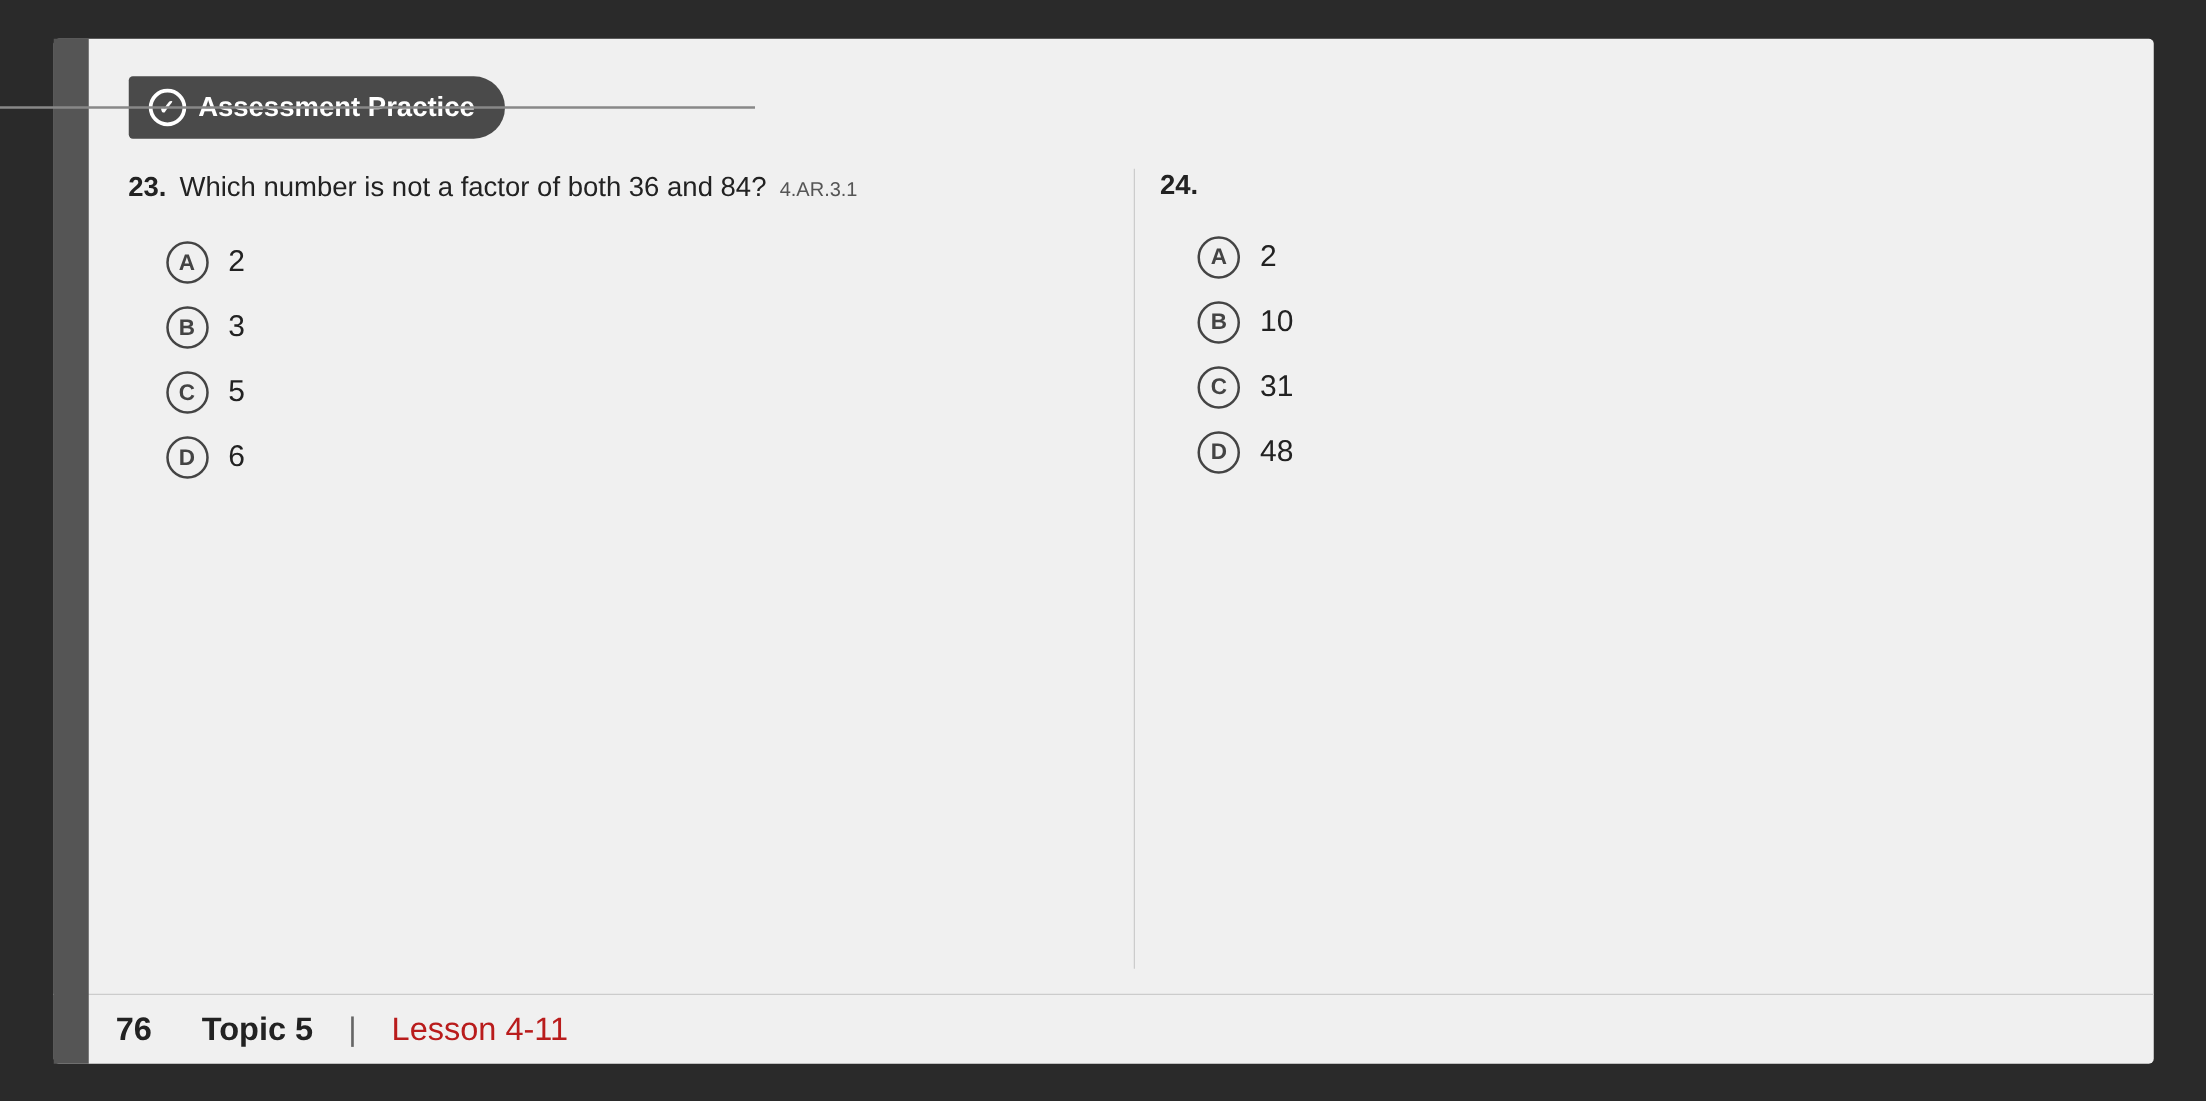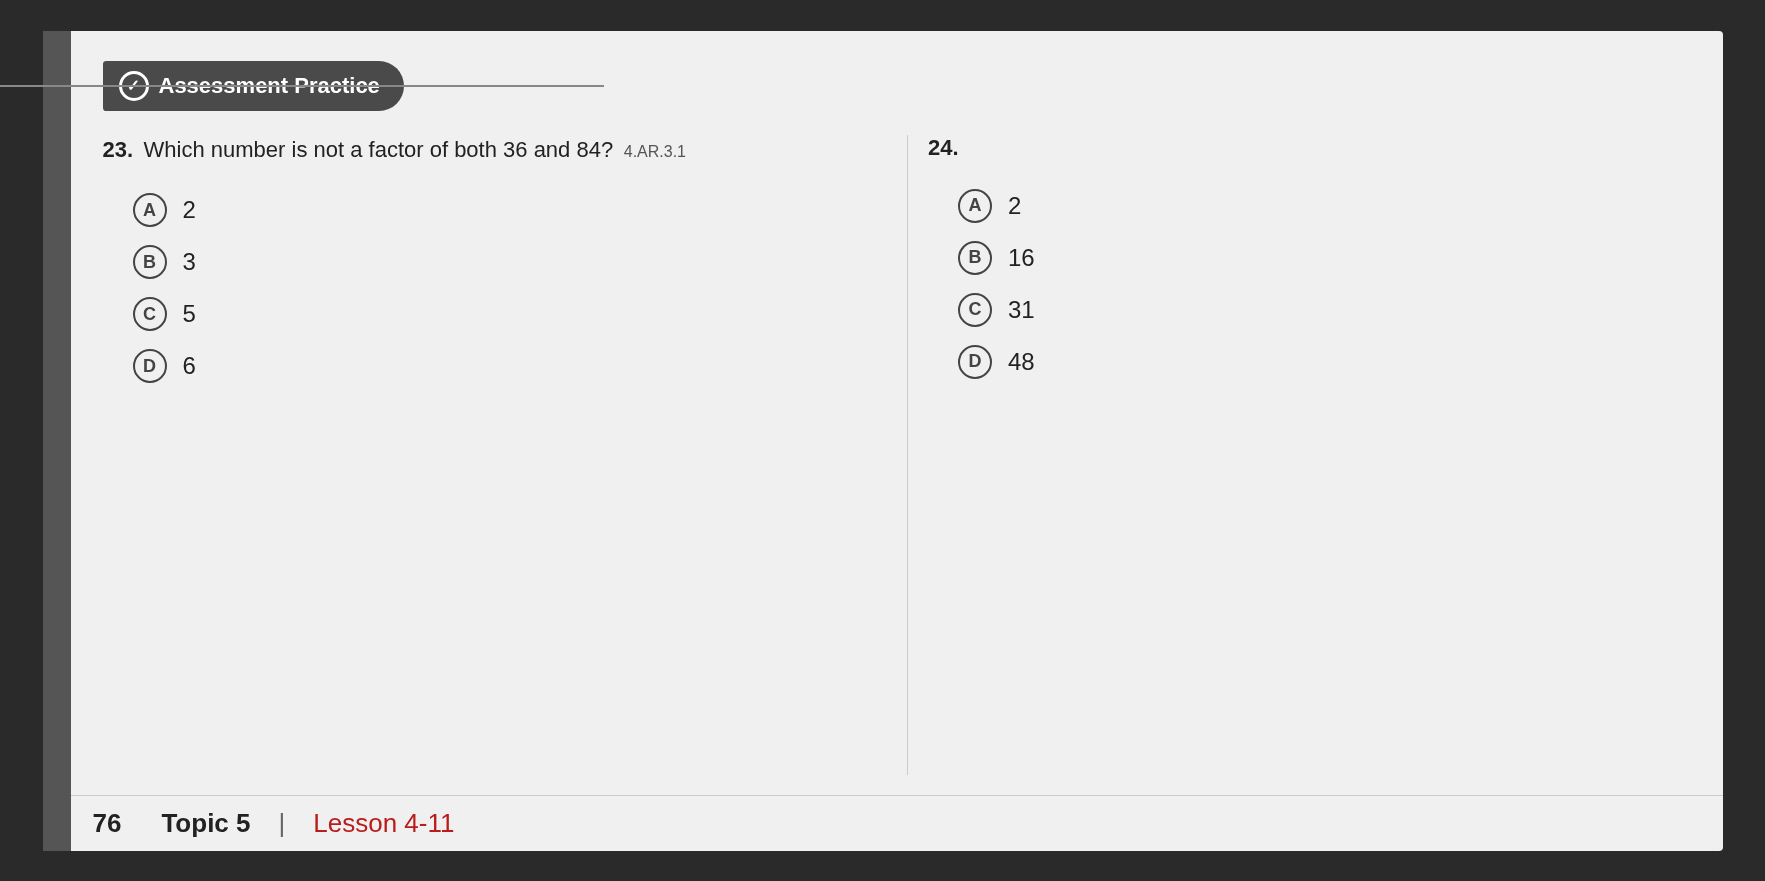--- a/index.html
+++ b/index.html
@@ -260,21 +260,21 @@
         <div class="question-header">
           <span class="q24-number">24.</span>
         </div>
         <ul class="options-list">
           <li class="option-item">
             <div class="option-circle">A</div>
             <span>2</span>
           </li>
           <li class="option-item">
             <div class="option-circle">B</div>
-            <span>16</span>
+            <span>10</span>
           </li>
           <li class="option-item">
             <div class="option-circle">C</div>
             <span>31</span>
           </li>
           <li class="option-item">
             <div class="option-circle">D</div>
             <span>48</span>
           </li>
         </ul>

